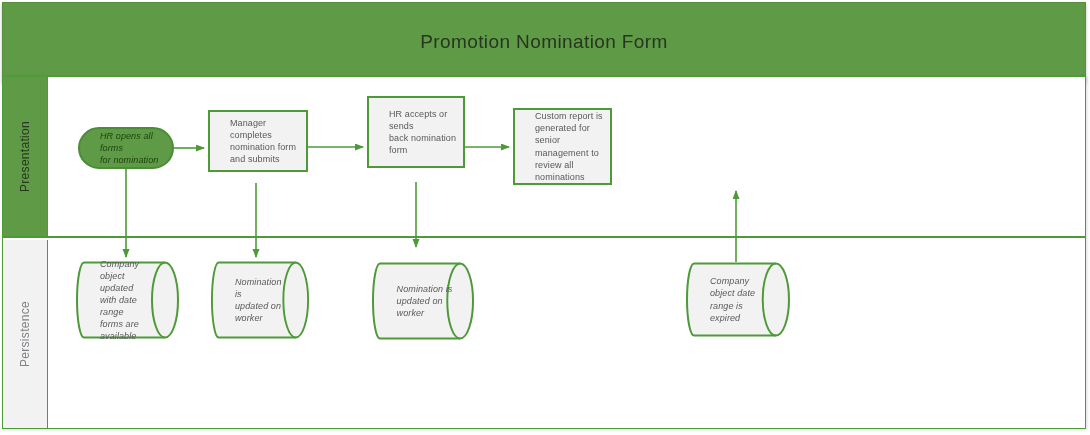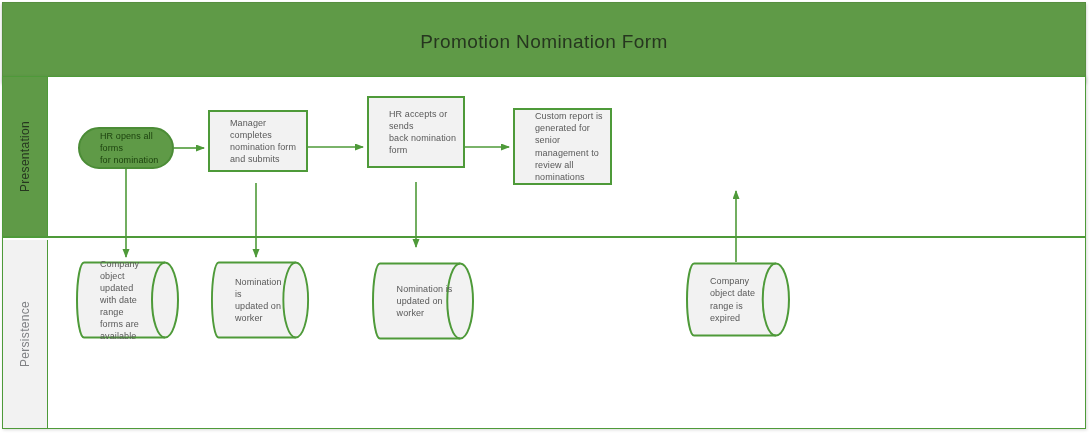--- a/index.html
+++ b/index.html
@@ -74,21 +74,21 @@
   
   .para{background:transparent;}
   .para-bg{
     position:absolute;left:0;top:0;width:100px;height:100%;
     background:var(--light-fill);border:2px solid var(--stroke);
     transform:skewX(-19deg);transform-origin:0 100%;
   }
   .para .node-text{position:relative;z-index:2;}
 
   
-  .cyl{background:transparent;}
+  .cyl{background:transparent;font-style:italic;}
   .cyl svg{position:absolute;left:0;top:0;width:100%;height:100%;}
   .cyl .node-text{position:relative;z-index:2;padding-left:4px;padding-right:22px;}
 
   
   svg.connectors{position:absolute;left:0;top:0;width:1090px;height:435px;pointer-events:none;}
   svg.connectors line{stroke:var(--stroke);stroke-width:1.6px;}
 </style>
 </head>
 <body>
 
@@ -119,21 +119,21 @@
     </defs>
     <line x1="174" y1="148" x2="204" y2="148" marker-end="url(#arrow)"></line>
     <line x1="308" y1="147" x2="363" y2="147" marker-end="url(#arrow)"></line>
     <line x1="465" y1="147" x2="509" y2="147" marker-end="url(#arrow)"></line>
     <line x1="126" y1="169" x2="126" y2="257" marker-end="url(#arrow)"></line>
     <line x1="256" y1="183" x2="256" y2="257" marker-end="url(#arrow)"></line>
     <line x1="416" y1="182" x2="416" y2="247" marker-end="url(#arrow)"></line>
     <line x1="736" y1="262" x2="736" y2="191" marker-end="url(#arrow)"></line>
   </svg>
 
-  <div class="node stadium" style="left:78px;top:127px;width:96px;height:42px;">
+  <div class="node stadium" style="left:78px;top:127px;width:96px;height:42px;font-style:italic;">
     <span class="node-text">HR opens all forms
 for nomination</span>
   </div>
 
   <div class="node process" style="left:208px;top:110px;width:100px;height:62px;">
     <span class="node-text">Manager completes
 nomination form
 and submits</span>
   </div>
 

